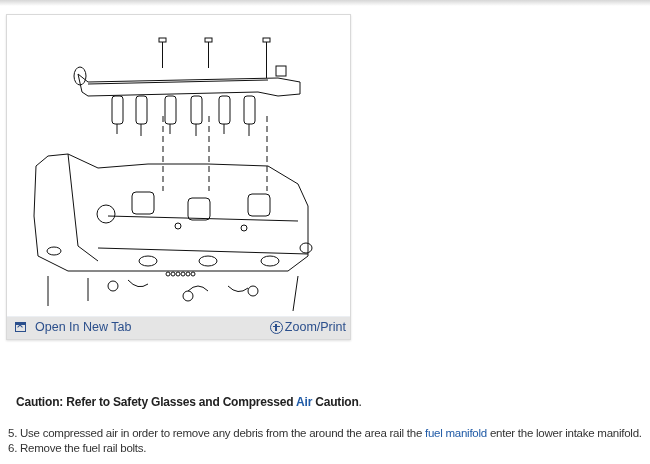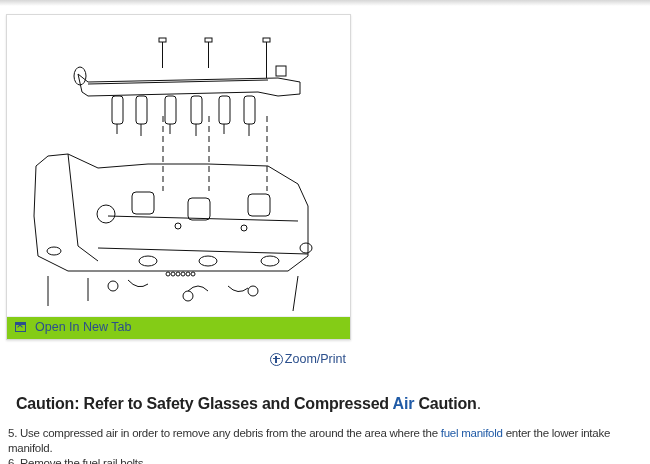--- a/index.html
+++ b/index.html
@@ -15,48 +15,48 @@
       position: absolute; left: 6px; top: 14px; width: 343px; height: 324px;
       border: 1px solid #d9d9d9; box-shadow: 0 1px 2px rgba(0,0,0,0.12);
       background: #fff;
     }
     .figure-image {
       position: absolute; left: 1px; top: 1px; width: 341px; height: 303px;
       background: #fff; cursor: pointer;
     }
     .figure-footer {
       position: absolute; left: 0; bottom: 0; width: 343px; height: 22px;
-      background: #84cc16; border-top: 1px solid #eceff3;
+      background: #e5e5e5; border-top: 1px solid #eceff3;
     }
     .footer-link {
       position: absolute; top: 3px; font-size: 12.5px; color: #2b4f8c;
       display: flex; align-items: center; cursor: pointer;
     }
     .open-tab { left: 8px; }
-    .zoom-print { right: 4px; margin-top: 32px; }
+    .zoom-print { right: 4px; }
     .icon-tab {
       width: 11px; height: 10px; border: 1.5px solid #2b4f8c; border-top-width: 3px;
       box-sizing: border-box; margin-right: 9px; position: relative;
     }
     .icon-tab::after {
       content: ""; position: absolute; left: 2px; top: 0px; width: 3px; height: 3px;
       border-left: 1.3px solid #2b4f8c; border-top: 1.3px solid #2b4f8c;
       transform: rotate(45deg);
     }
     .icon-plus {
       width: 13px; height: 13px; border: 1.6px solid #2b4f8c; border-radius: 50%;
       box-sizing: border-box; margin-right: 2px; position: relative;
     }
     .icon-plus::before, .icon-plus::after {
       content: ""; position: absolute; background: #2b4f8c;
     }
     .icon-plus::before { left: 2px; right: 2px; top: 4.2px; height: 1.6px; }
     .icon-plus::after { top: 2px; bottom: 2px; left: 4.2px; width: 1.6px; }
     .caution {
-      position: absolute; left: 16px; top: 395px; font-size: 16px; color: #222;
+      position: absolute; left: 16px; top: 395px; font-size: 12px; color: #222;
       font-weight: bold; letter-spacing: -0.2px;
     }
     .caution .air { color: #1f5aa6; cursor: pointer; }
     .caution .end { font-weight: normal; }
     .steps {
       position: absolute; left: 8px; top: 426px; font-size: 11.5px; color: #333;
       line-height: 15px; letter-spacing: -0.25px;
     }
     .steps .link { color: #1f5aa6; cursor: pointer; }
     svg line, svg path, svg rect, svg circle, svg ellipse, svg polyline {
@@ -145,18 +145,18 @@
     </div>
   </div>
 </div>
 
 <div class="caution">
   <span>Caution: Refer to Safety Glasses and Compressed </span><span class="air">Air</span><span> Caution</span><span class="end">.</span>
 </div>
 
 <div class="steps">
   <div>
-    <span>5.</span><span> Use compressed air in order to remove any debris from the around the area where the </span><span class="link">fuel manifold</span><span> enter the lower intake manifold.</span>
+    <span>5.</span><span> Use compressed air in order to remove any debris from the around the area rail the </span><span class="link">fuel manifold</span><span> enter the lower intake manifold.</span>
   </div>
   <div>
     <span>6.</span><span> Remove the fuel rail bolts.</span>
   </div>
 </div>
 
 </body></html>

